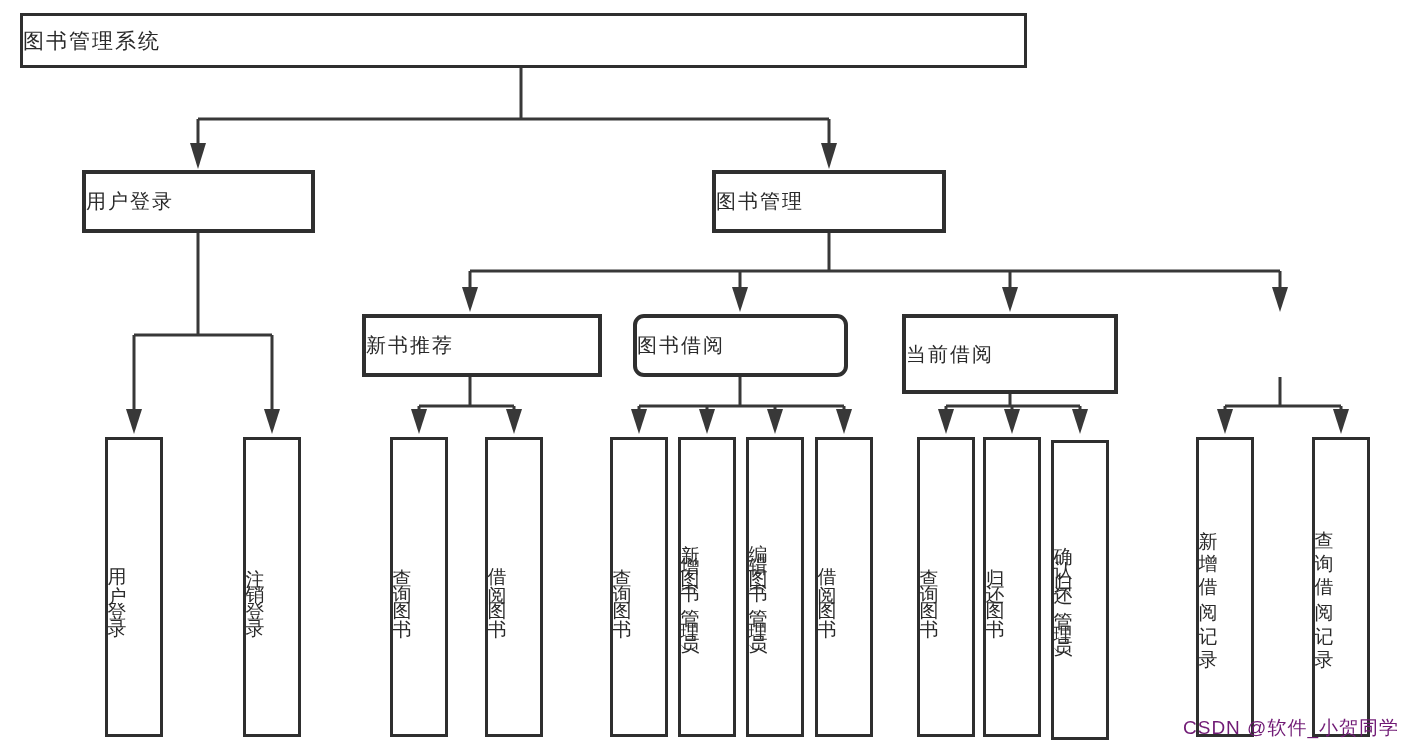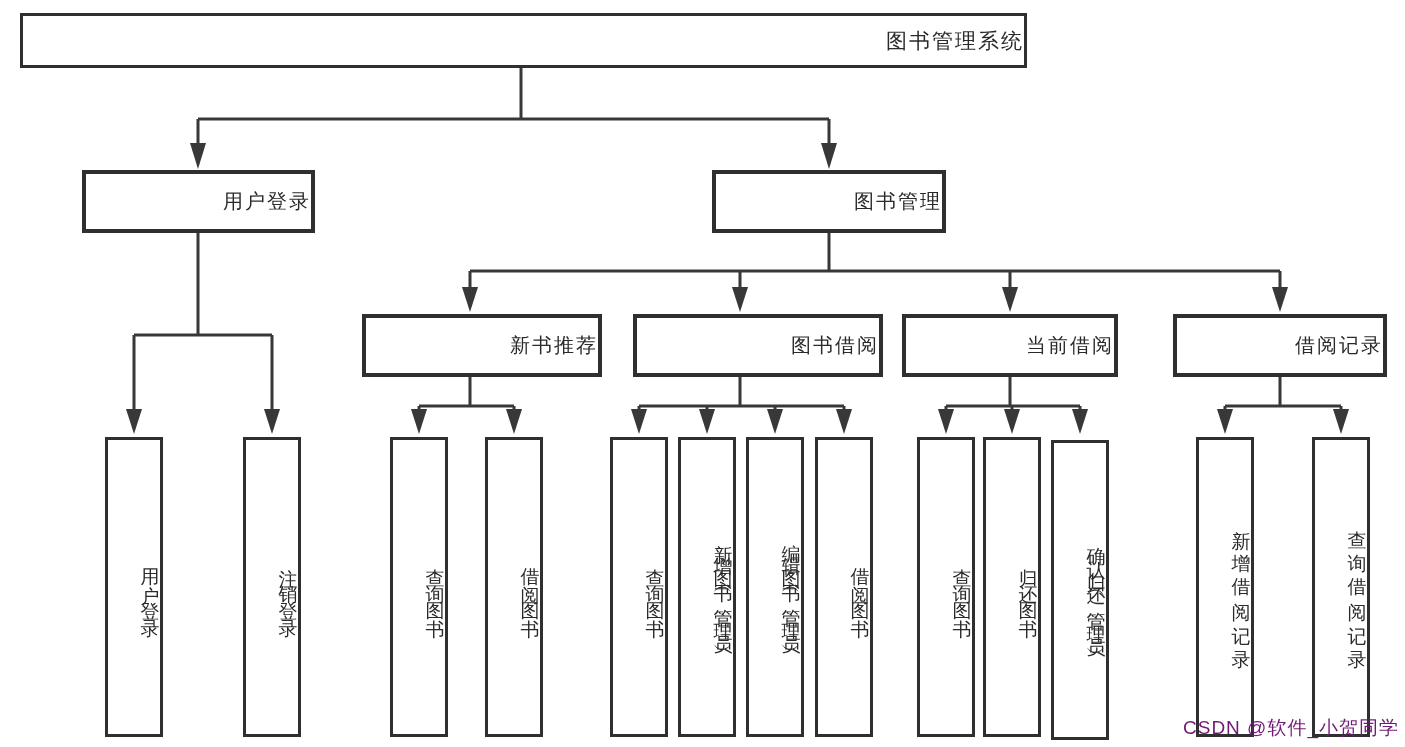--- a/index.html
+++ b/index.html
@@ -24,21 +24,21 @@
     stroke-width: 3;
   }
   svg.connectors polygon { fill: #383838; stroke: none; }
   .box {
     position: absolute;
     box-sizing: border-box;
     background: #ffffff;
     border: 3px solid #2f2f2f;
     display: flex;
     align-items: center;
-    justify-content: flex-end;
+    justify-content: flex-start;
     z-index: 2;
   }
   .root-box {
     left: 20px; top: 13px; width: 1007px; height: 55px;
     font-size: 21px; letter-spacing: 2px;
   }
   .lvl-box { border-width: 4px; font-size: 20px; letter-spacing: 2px; }
   .leaf {
     top: 437px; width: 58px; height: 300px;
     border-width: 3px;
@@ -111,28 +111,25 @@
   <div class="box lvl-box" style="left:82px;top:170px;width:233px;height:63px;">
     <span>用户登录</span>
   </div>
   <div class="box lvl-box" style="left:712px;top:170px;width:234px;height:63px;">
     <span>图书管理</span>
   </div>
 
   <div class="box lvl-box" style="left:362px;top:314px;width:240px;height:63px;">
     <span>新书推荐</span>
   </div>
-  <div class="box lvl-box" style="left:633px;top:314px;width:250px;height:63px;">
+  <div class="box lvl-box" style="left:633px;top:314px;width:215px;height:63px;border-radius:11px;">
     <span>图书借阅</span>
   </div>
-  <div class="box lvl-box" style="left:902px;top:314px;width:216px;height:63px;">
+  <div class="box lvl-box" style="left:902px;top:314px;width:216px;height:80px;">
     <span>当前借阅</span>
-  </div>
-  <div class="box lvl-box" style="left:1173px;top:314px;width:214px;height:63px;">
-    <span>借阅记录</span>
   </div>
 
   <div class="box leaf" style="left:105px;">
     <span class="vtext">用户登录</span>
   </div>
   <div class="box leaf" style="left:243px;">
     <span class="vtext">注销登录</span>
   </div>
   <div class="box leaf" style="left:390px;">
     <span class="vtext">查询图书</span>

